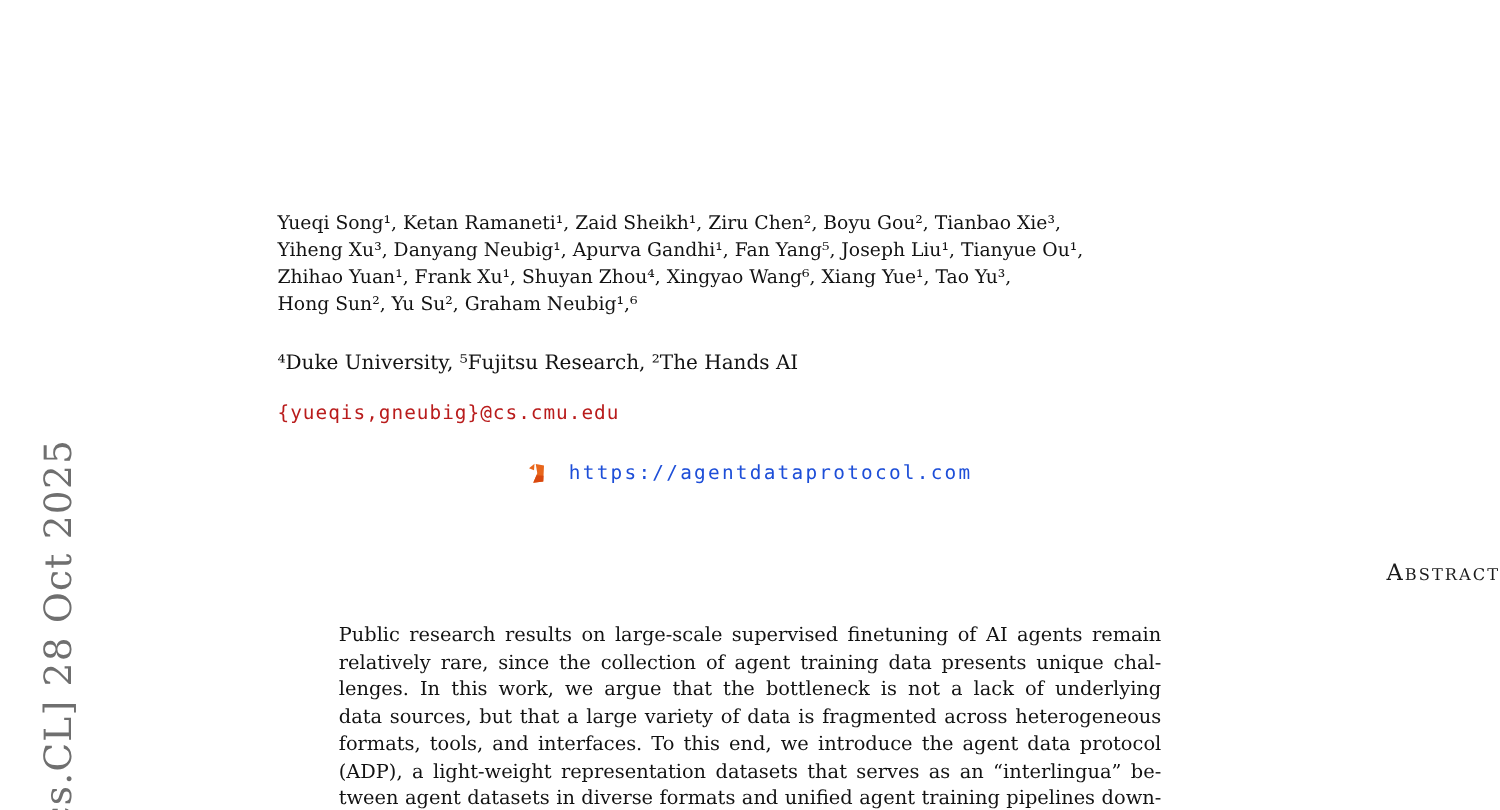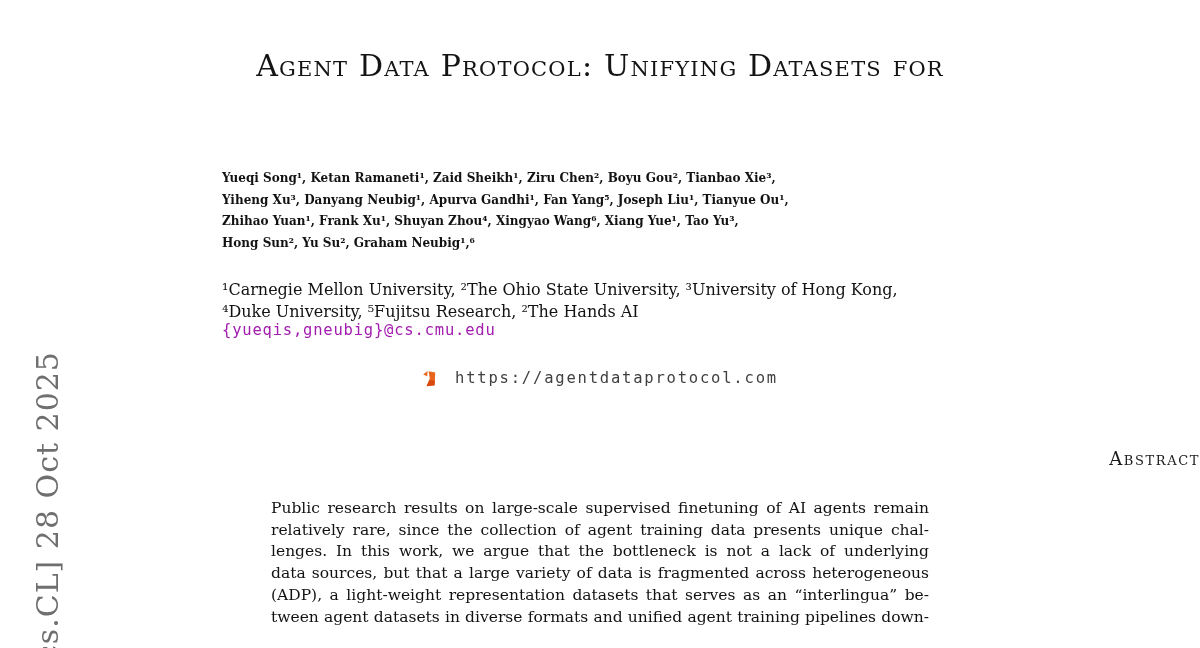--- a/index.html
+++ b/index.html
@@ -30,22 +30,22 @@
     letter-spacing: 1.2px;
     color: #141414;
   }
 
   
   .authors {
     position: absolute;
     left: 222px;
     top: 168px;
     width: 736px;
-    font-weight: bold;
-    font-size: 12px;
+    font-weight: normal;
+    font-size: 15px;
     line-height: 21.5px;
     color: #121212;
   }
   .authors .author-line { text-align: left; }
 
   
   .affiliations {
     position: absolute;
     left: 222px;
     top: 279px;
@@ -56,40 +56,40 @@
   }
 
   
   .email {
     position: absolute;
     left: 222px;
     top: 321px;
     font-family: "DejaVu Sans Mono", monospace;
     font-size: 15.5px;
     letter-spacing: 0.8px;
-    color: #a21caf;
+    color: #b91c1c;
   }
 
   
   .website-row {
     position: absolute;
     top: 369px;
     left: 0;
     width: 1200px;
     display: flex;
     justify-content: center;
     align-items: center;
     gap: 19px;
   }
   .website-row svg { display: block; }
   .website-link {
     font-family: "DejaVu Sans Mono", monospace;
     font-size: 15.5px;
     letter-spacing: 1.8px;
-    color: #404040;
+    color: #1d4ed8;
     text-decoration: none;
     cursor: pointer;
   }
 
   
   .abstract-heading {
     position: absolute;
     top: 448px;
     left: 0;
     width: 1200px;
@@ -129,32 +129,30 @@
   }
 </style>
 </head>
 <body>
 
 <div class="page">
 
   <div class="arxiv-stamp">cs.CL] 28 Oct 2025</div>
 
   <div class="paper-title">
-    <div>Agent Data Protocol: Unifying Datasets for</div>
   </div>
 
   <div class="authors">
     <div class="author-line">Yueqi Song¹, Ketan Ramaneti¹, Zaid Sheikh¹, Ziru Chen², Boyu Gou², Tianbao Xie³,</div>
     <div class="author-line">Yiheng Xu³, Danyang Neubig¹, Apurva Gandhi¹, Fan Yang⁵, Joseph Liu¹, Tianyue Ou¹,</div>
     <div class="author-line">Zhihao Yuan¹, Frank Xu¹, Shuyan Zhou⁴, Xingyao Wang⁶, Xiang Yue¹, Tao Yu³,</div>
     <div class="author-line">Hong Sun², Yu Su², Graham Neubig¹,⁶</div>
   </div>
 
   <div class="affiliations">
-    <div>¹Carnegie Mellon University, ²The Ohio State University, ³University of Hong Kong,</div>
     <div>⁴Duke University, ⁵Fujitsu Research, ²The Hands AI</div>
   </div>
 
   <div class="email">{yueqis,gneubig}@cs.cmu.edu</div>
 
   <div class="website-row">
     <span>
       <svg width="14" height="17" viewBox="0 0 14 17" xmlns="http://www.w3.org/2000/svg">
         <path d="M1.2 4.6 L5.6 1.0 L5.2 6.2 Z" fill="#e8661b"></path>
         <path d="M6.6 1.2 L13.2 2.4 L12.6 15.2 L4.6 16.2 L7.8 8.6 Z" fill="#e8661b"></path>
@@ -164,17 +162,18 @@
     <span class="website-link">https://agentdataprotocol.com</span>
   </div>
 
   <div class="abstract-heading">Abstract</div>
 
   <div class="abstract-body">
     <div class="abstract-line">Public research results on large-scale supervised finetuning of AI agents remain</div>
     <div class="abstract-line">relatively rare, since the collection of agent training data presents unique chal-</div>
     <div class="abstract-line">lenges. In this work, we argue that the bottleneck is not a lack of underlying</div>
     <div class="abstract-line">data sources, but that a large variety of data is fragmented across heterogeneous</div>
+    <div class="abstract-line">formats, tools, and interfaces. To this end, we introduce the agent data protocol</div>
     <div class="abstract-line">(ADP), a light-weight representation datasets that serves as an “interlingua” be-</div>
     <div class="abstract-line">tween agent datasets in diverse formats and unified agent training pipelines down-</div>
   </div>
 
 </div>
 
 </body></html>

